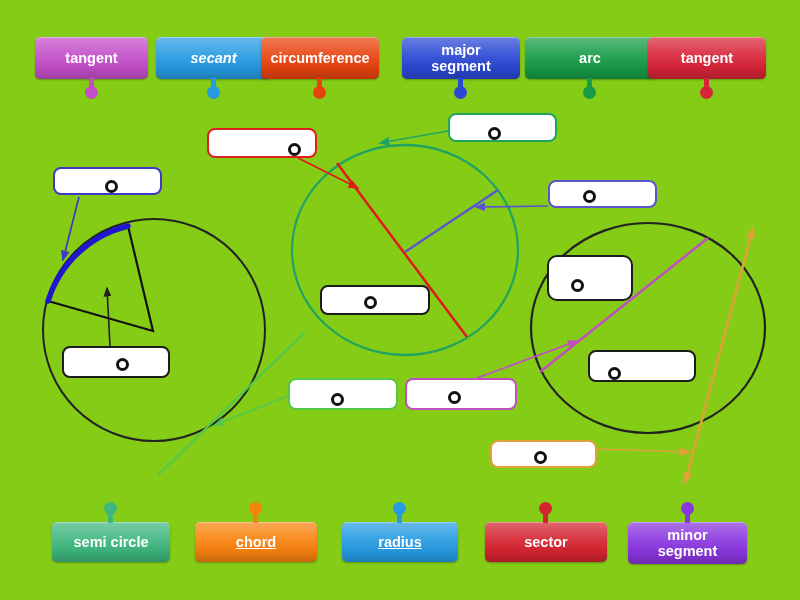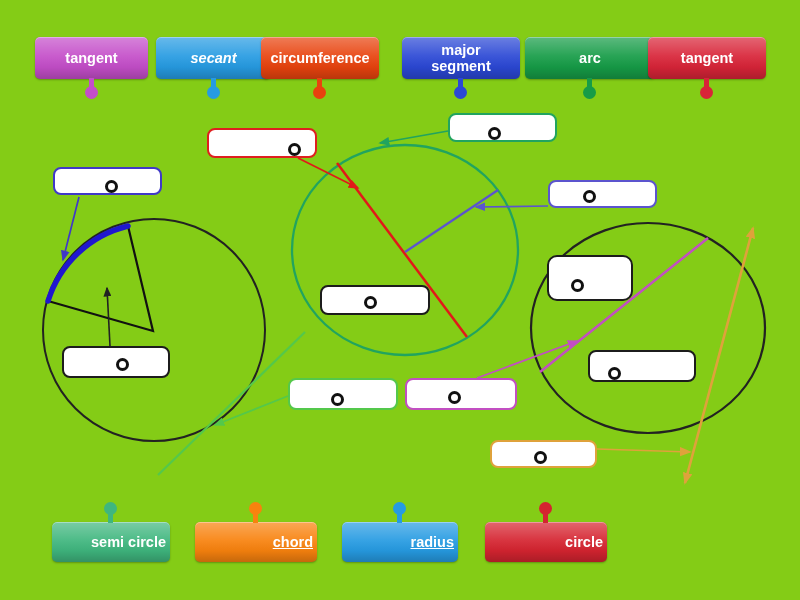--- a/index.html
+++ b/index.html
@@ -9,21 +9,21 @@
   #base-layer{z-index:1;}
   #top-layer{z-index:3;}
 
   
   .tile{position:absolute;height:42px;z-index:5;border-radius:5px;cursor:grab;
         display:flex;align-items:center;justify-content:center;text-align:center;
         color:#fff;font-weight:bold;font-size:14.5px;line-height:1.12;
         background-color:var(--cp);
         background-image:linear-gradient(180deg,rgba(255,255,255,.30),rgba(255,255,255,.08) 45%,rgba(0,0,0,.04) 72%,rgba(0,0,0,.20));
         box-shadow:inset 0 1px 0 rgba(255,255,255,.35), 0 1px 2px rgba(0,0,0,.28);}
-  .tile.bottom{height:40px;justify-content:flex-end;}
+  .tile.bottom{height:40px;}
   .tile .lbl{padding:0 4px;}
   .pin{position:absolute;left:50%;width:13px;height:13px;margin-left:-7px;border-radius:50%;
        background:var(--cp);}
   .pin.below{top:calc(100% + 7px);}
   .pin.below::before{content:"";position:absolute;left:4px;bottom:92%;width:5px;height:9px;background:var(--cp);}
   .pin.above{bottom:calc(100% + 7px);}
   .pin.above::after{content:"";position:absolute;left:4px;top:92%;width:5px;height:9px;background:var(--cp);}
 
   
   .dropbox{position:absolute;z-index:2;background:#fff;border:2.5px solid var(--cp);
@@ -153,17 +153,21 @@
     </div>
   <div class="tile bottom" style="left: 195px; top: 522px; width: 122px; text-decoration: underline; --cp: #f8820e;">
       <span class="lbl">chord</span>
       <span class="pin above"></span>
     </div>
   <div class="tile bottom" style="left: 342px; top: 522px; width: 116px; text-decoration: underline; --cp: #269be2;">
       <span class="lbl">radius</span>
       <span class="pin above"></span>
     </div>
   <div class="tile bottom" style="left: 485px; top: 522px; width: 122px; --cp: #d52430;">
-      <span class="lbl">circle</span>
+      <span class="lbl">sector</span>
+      <span class="pin above"></span>
+    </div>
+  <div class="tile bottom" style="left: 628px; top: 522px; width: 119px; height: 42px; --cp: #8a35de;">
+      <span class="lbl" style="max-width:72px;">minor segment</span>
       <span class="pin above"></span>
     </div>
 
 </div>
 
 </body></html>

